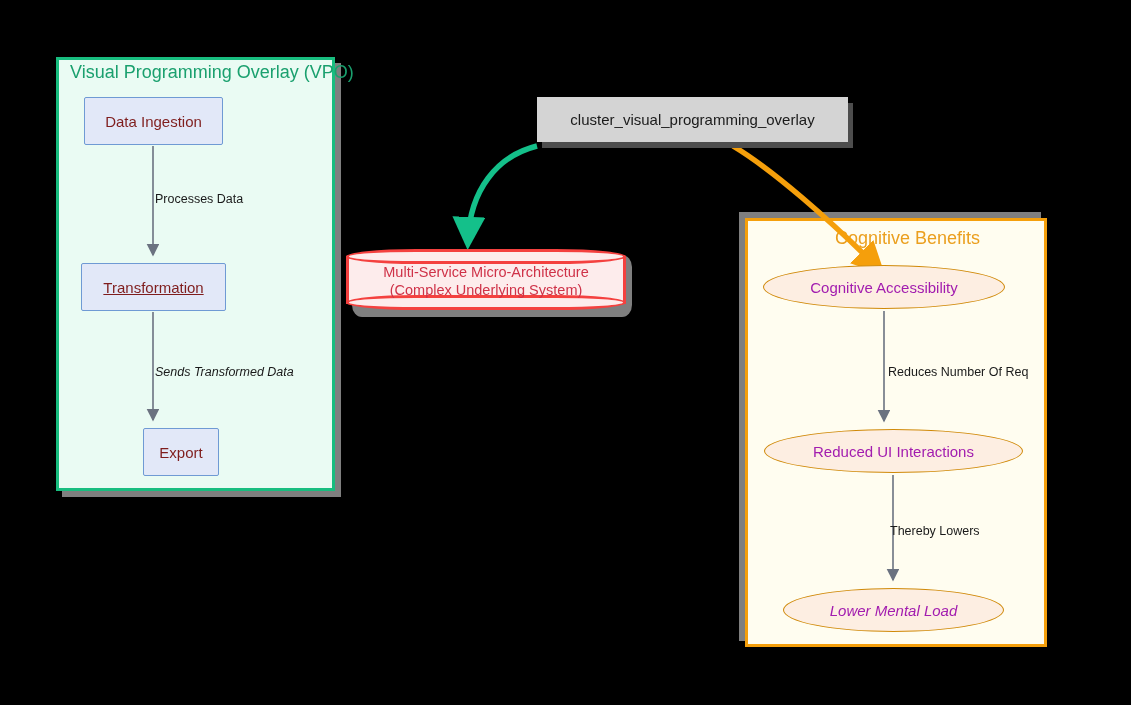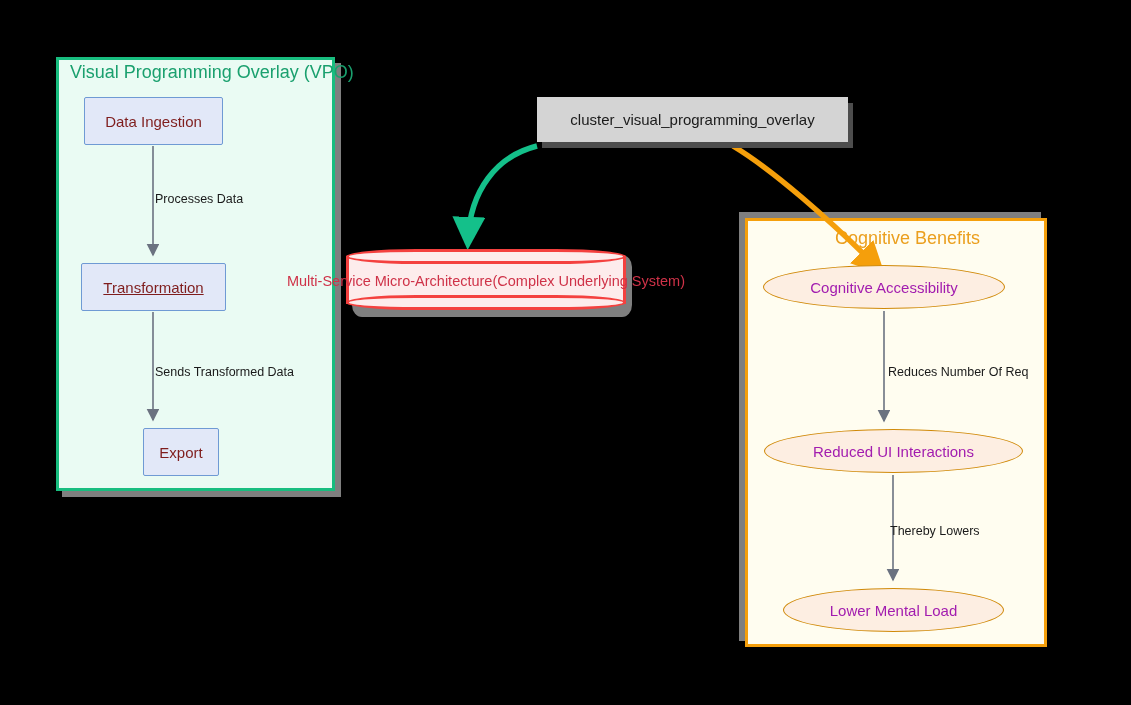--- a/index.html
+++ b/index.html
@@ -107,21 +107,21 @@
     position: absolute; left: 0; top: 46px;
     width: 100%; height: 15px;
     box-sizing: border-box;
     background: #fdecec;
     border: 3px solid #f4413f;
     border-radius: 50% / 100%;
   }
   #node-micro-arch .cyl-label {
     position: absolute; left: 0; top: 10px;
     width: 100%; height: 44px;
-    display: flex; flex-direction: row;
+    display: flex; flex-direction: column;
     align-items: center; justify-content: center;
     color: #cf3248;
     font-size: 14.5px;
     line-height: 18px;
     text-align: center;
     white-space: nowrap;
   }
 
   
   .node-ellipse {
@@ -132,21 +132,21 @@
     border-radius: 50%;
     display: flex;
     align-items: center;
     justify-content: center;
     color: #a21caf;
     font-size: 15px;
     white-space: nowrap;
   }
   #node-cognitive-accessibility { left: 763px; top: 265px; width: 242px; height: 44px; }
   #node-reduced-ui             { left: 764px; top: 429px; width: 259px; height: 44px; }
-  #node-lower-mental-load      { left: 783px; top: 588px; width: 221px; height: 44px; }
+  #node-lower-mental-load      { left: 783px; top: 588px; width: 221px; height: 44px; font-style: italic; }
 
   
   #label-cluster-box-shadow {
     position: absolute;
     left: 542px; top: 103px; width: 311px; height: 45px;
     background: #4d4d4d;
   }
   #label-cluster-box {
     position: absolute;
     left: 537px; top: 97px; width: 311px; height: 45px;
@@ -161,21 +161,21 @@
 
   
   .edge-label {
     position: absolute;
     color: #1a1a1a;
     font-size: 12.5px;
     white-space: nowrap;
     background: transparent;
   }
   #edge-label-processes     { left: 155px; top: 192px; }
-  #edge-label-sends         { left: 155px; top: 365px; }
+  #edge-label-sends         { left: 155px; top: 365px; font-style: italic; }
   #edge-label-reduces       { left: 888px; top: 365px; }
   #edge-label-thereby       { left: 890px; top: 524px; }
 
   svg.overlay {
     position: absolute;
     left: 0; top: 0;
     width: 1131px; height: 705px;
     pointer-events: none;
     overflow: visible;
   }

